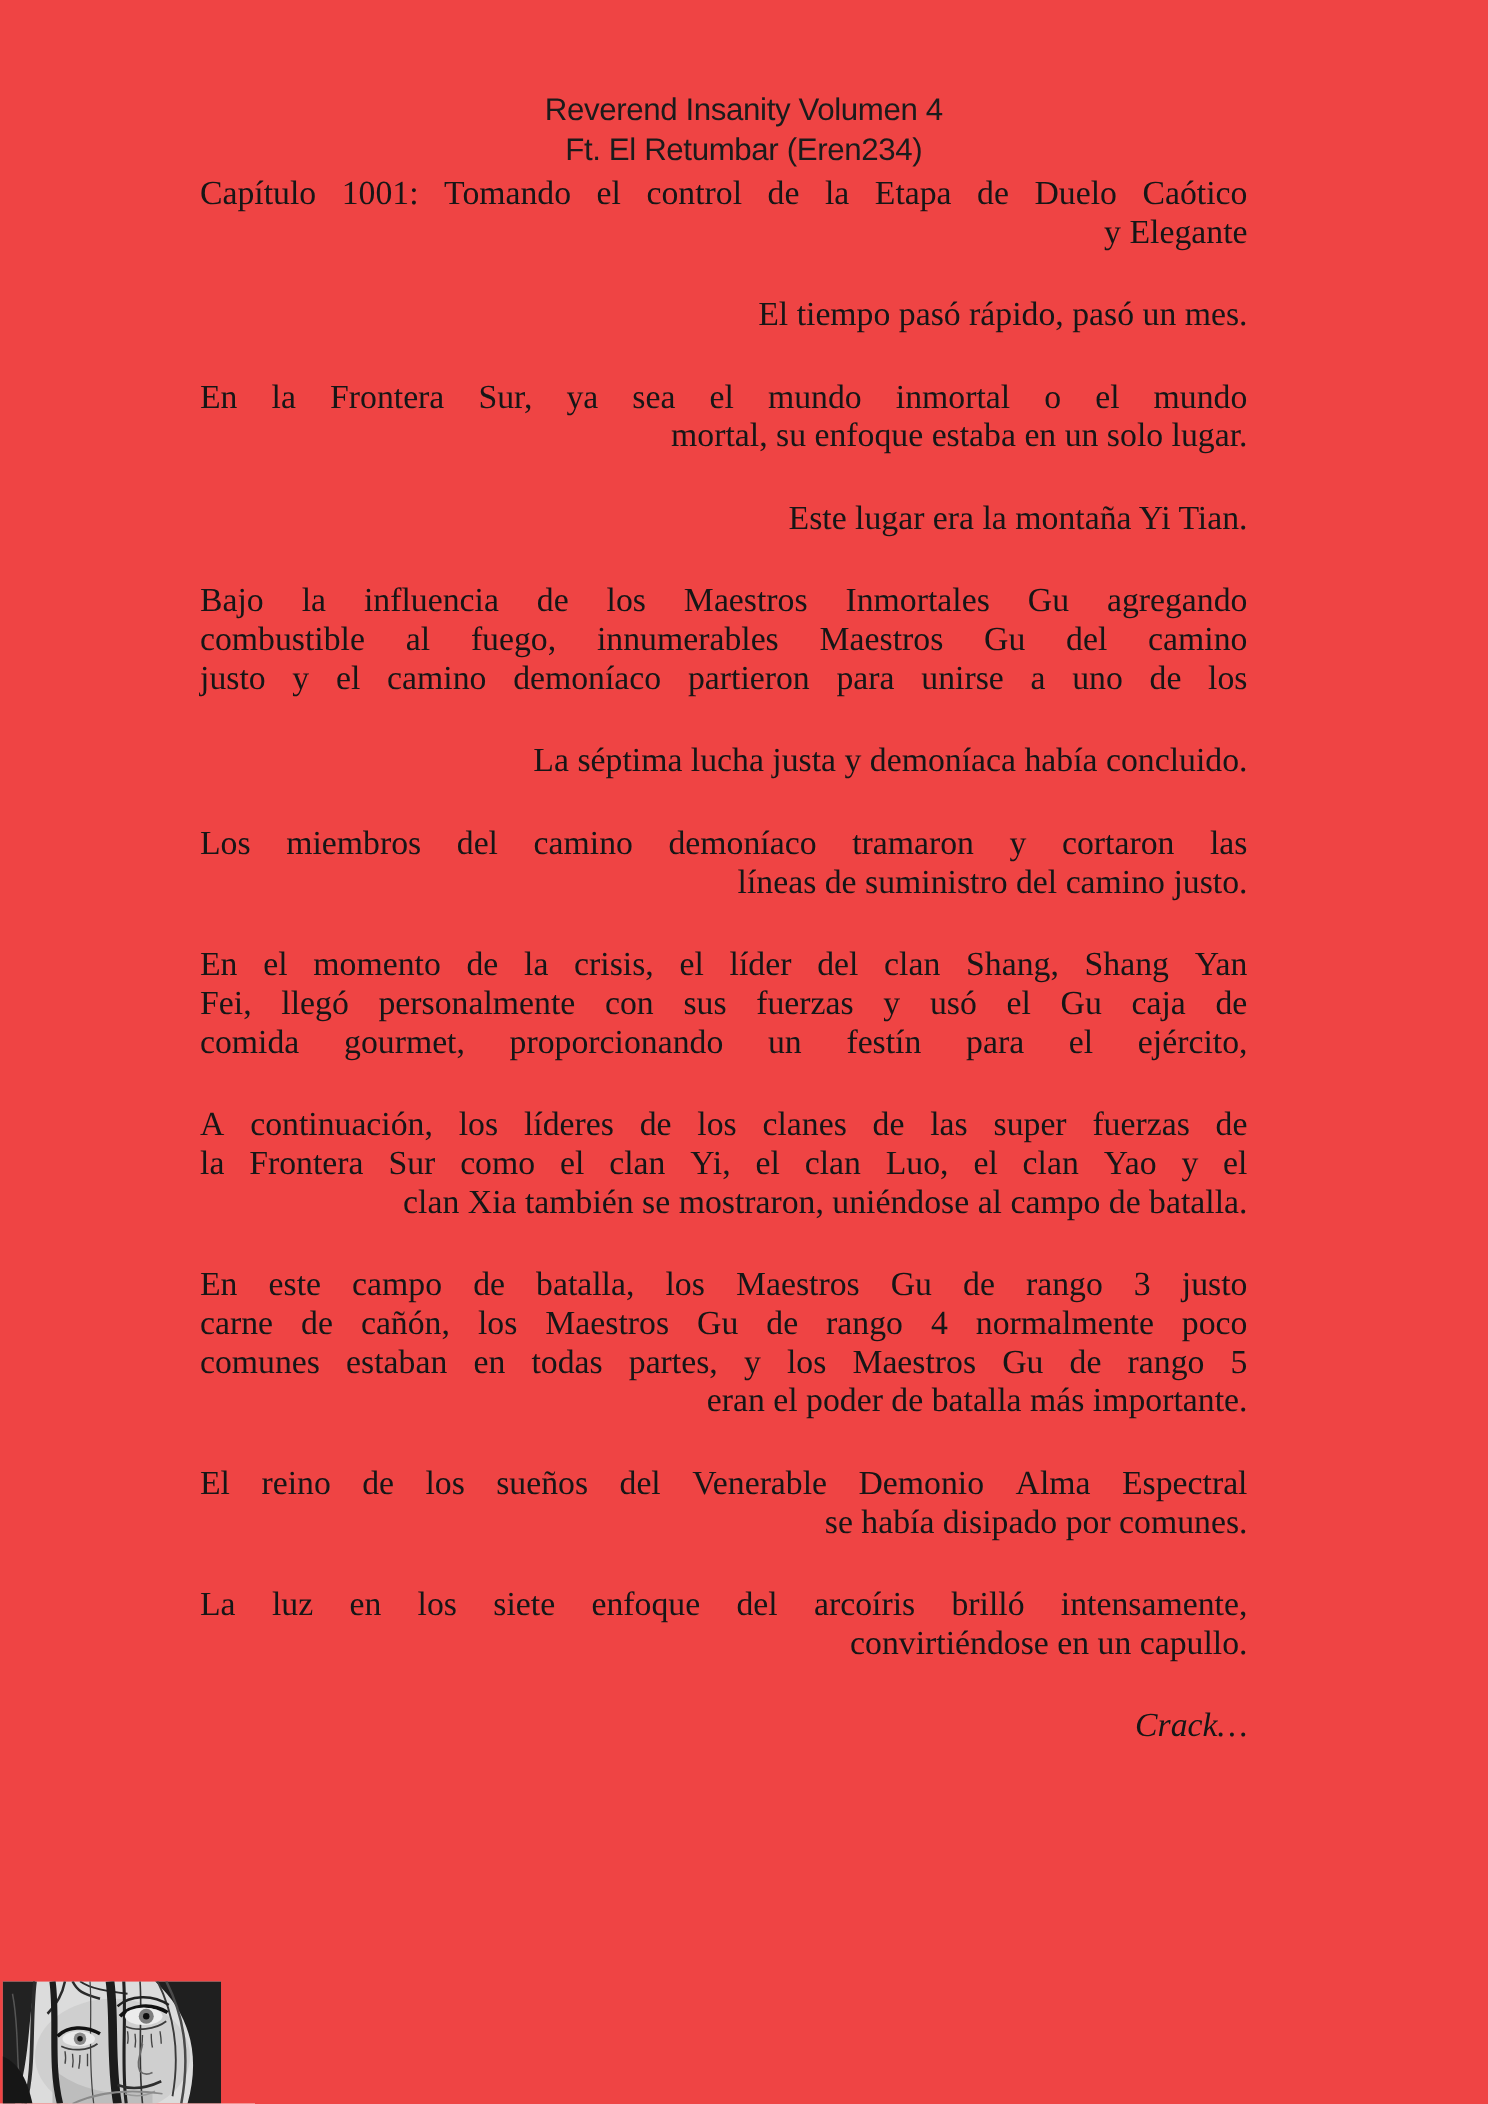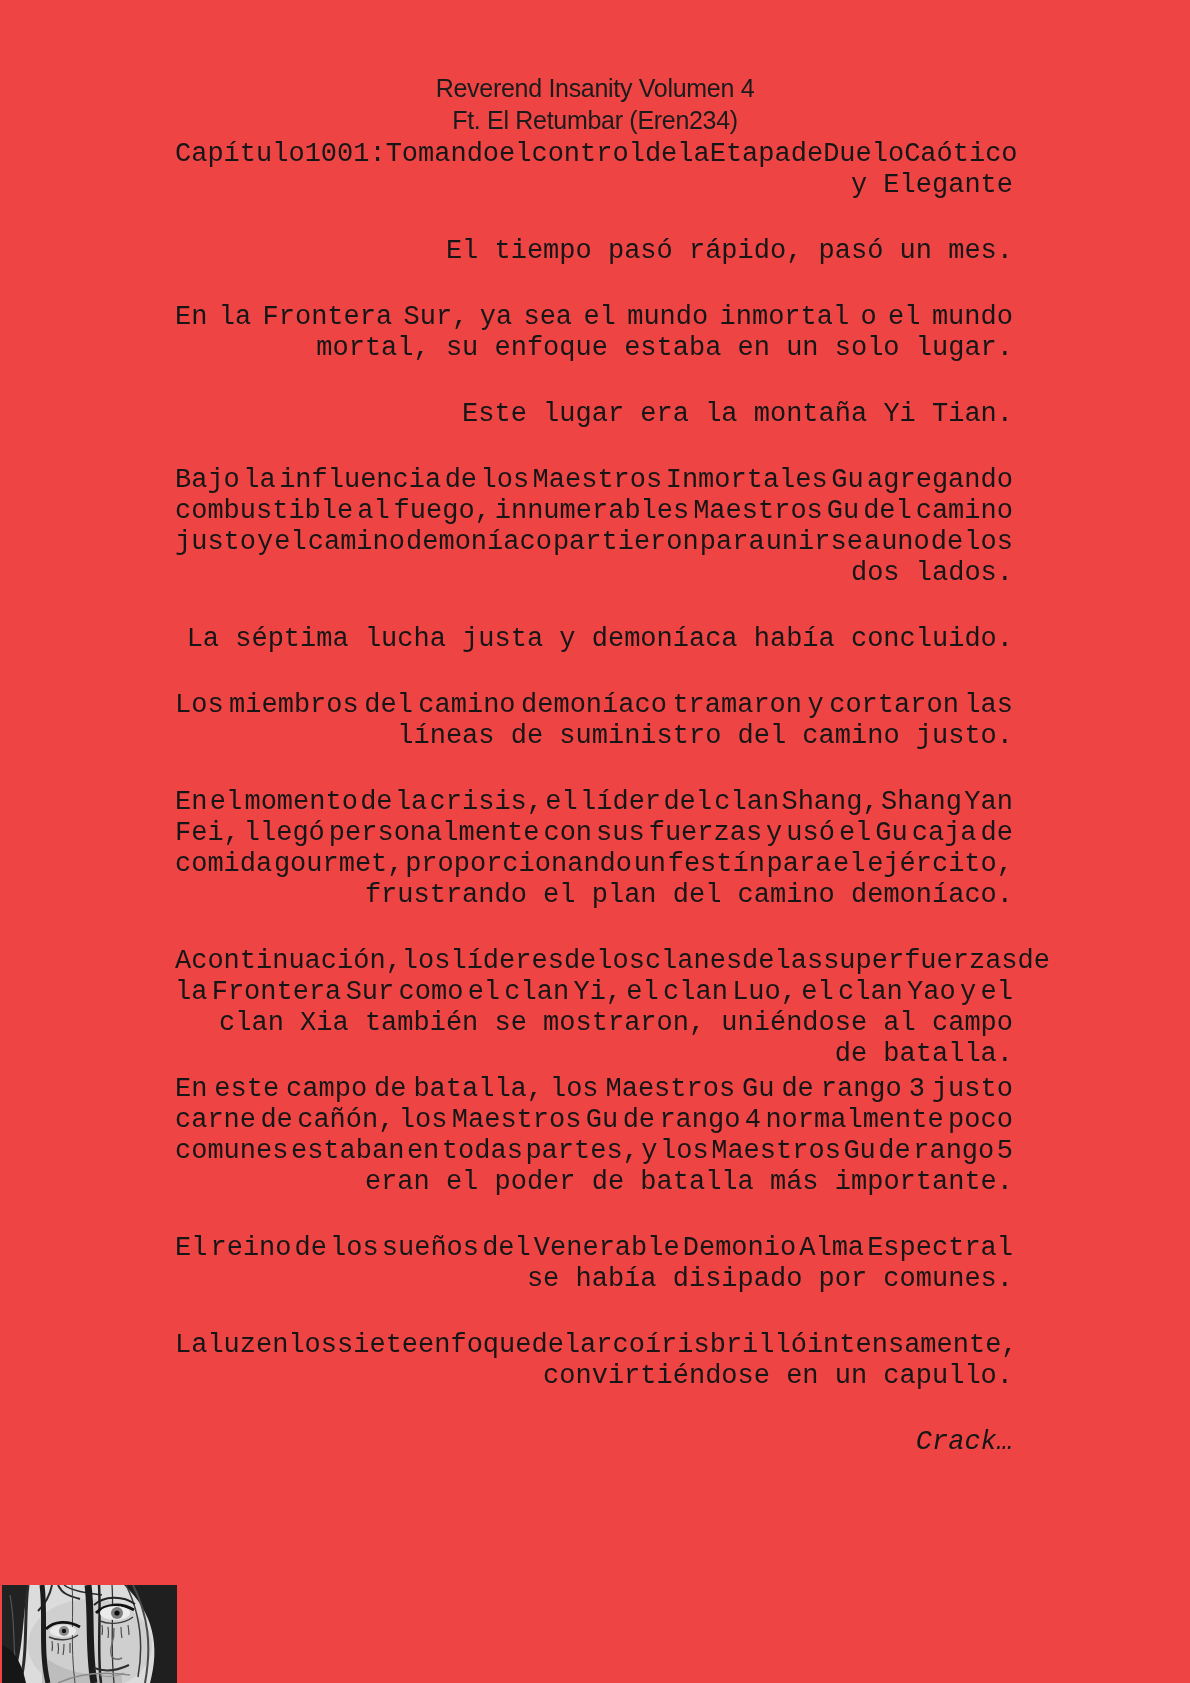--- a/index.html
+++ b/index.html
@@ -14,22 +14,22 @@
   }
   .header {
     position:absolute; top:72px; left:0; width:1190px;
     text-align:center;
     font-family:"Liberation Sans", sans-serif;
     font-size:25px; line-height:32px;
     color:#1b1b1b;
     letter-spacing:-0.3px;
   }
   .content {
-    position:absolute; top:139px; left:175px; width:838px;
-    font-size:27px; line-height:31px;font-family:Liberation Mono, monospace;
+    position:absolute; top:139px; left:160px; width:838px;
+    font-size:27px; line-height:31px;
   }
   .para { margin:0 0 35px 0; }
   .para.italic { font-style:italic; }
   .line { width:100%; height:31px; display:flex; justify-content:space-between; white-space:nowrap; }
   .line.last { display:block; white-space:normal; text-align:right; }
   .footer-image {
     position:absolute; left:2px; top:1585px; width:175px; height:98px;
     overflow:hidden;
   }
   .footer-image svg { display:block; }
@@ -113,21 +113,20 @@
           <span>camino</span>
           <span>demoníaco</span>
           <span>partieron</span>
           <span>para</span>
           <span>unirse</span>
           <span>a</span>
           <span>uno</span>
           <span>de</span>
           <span>los</span>
         </div>
-        <div class="line last">dos lados.</div>
       </div>
       <div class="para">
         <div class="line last">La séptima lucha justa y demoníaca había concluido.</div>
       </div>
       <div class="para">
         <div class="line">
           <span>Los</span>
           <span>miembros</span>
           <span>del</span>
           <span>camino</span>
@@ -172,21 +171,20 @@
         <div class="line">
           <span>comida</span>
           <span>gourmet,</span>
           <span>proporcionando</span>
           <span>un</span>
           <span>festín</span>
           <span>para</span>
           <span>el</span>
           <span>ejército,</span>
         </div>
-        <div class="line last">frustrando el plan del camino demoníaco.</div>
       </div>
       <div class="para">
         <div class="line">
           <span>A</span>
           <span>continuación,</span>
           <span>los</span>
           <span>líderes</span>
           <span>de</span>
           <span>los</span>
           <span>clanes</span>

